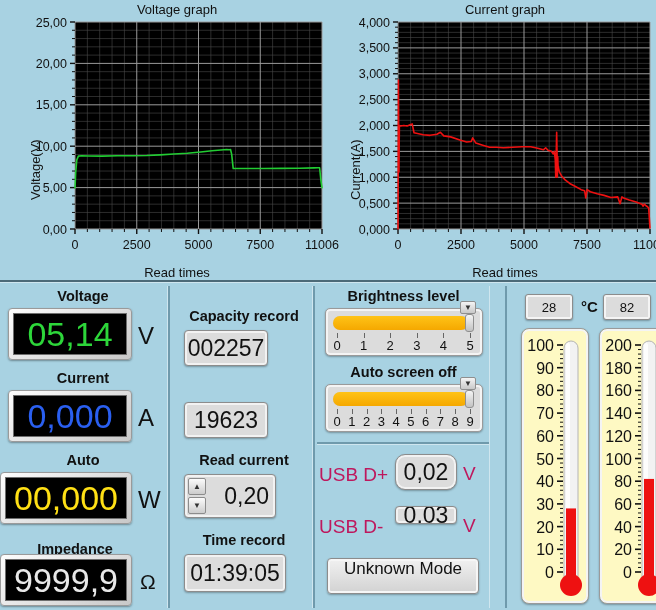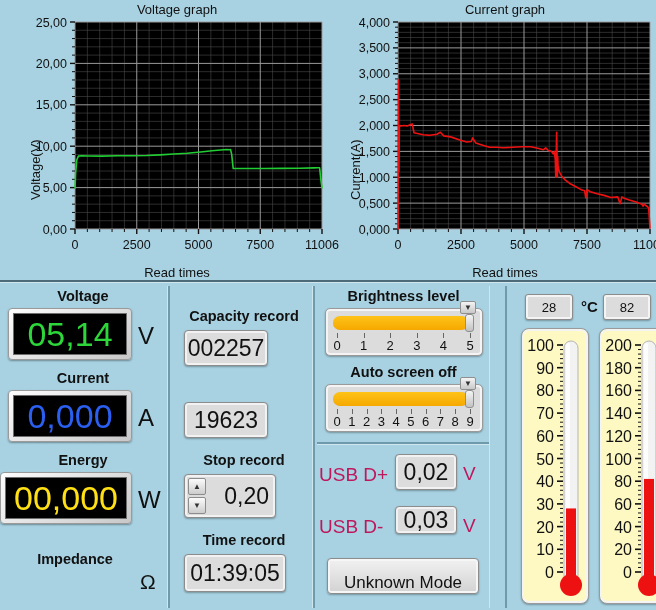--- a/index.html
+++ b/index.html
@@ -143,21 +143,21 @@
   }
 
   
   .usb-label { position:absolute; font-size:19px; color:#be185d; }
 
   .mode-btn {
     position:absolute;
     background:linear-gradient(#f1f1f1,#d2d2d2);
     border:1px solid #8c8c8c; border-radius:4px;
     box-shadow:inset 0 0 0 2px #f6f6f6, 0 1px 2px rgba(0,0,0,.3);
-    display:flex; align-items:flex-end; justify-content:center;
+    display:flex; align-items:flex-start; justify-content:center;
     font-size:17px; color:#111;
   }
 
   
   .temp-field {
     position:absolute;
     background:#dcdcdc; border:1px solid #8c8c8c; border-radius:3px;
     box-shadow:inset 0 0 0 2px #f4f4f4, 0 1px 2px rgba(0,0,0,.3);
     display:flex; align-items:center; justify-content:center;
     font-size:13px; color:#111;
@@ -458,46 +458,53 @@
     <div class="grp-label" style="position:absolute; left:8px; top:84px; width:150px;">Current</div>
     <div class="lcd-wrap" style="left:8px; top:104px; width:124px; height:52px;">
       <div class="lcd-bezel" style="width:100%; height:100%;">
         <div class="lcd-screen">
           <span id="c-val" style="color: rgb(42, 95, 240);">0,000</span>
         </div>
       </div>
     </div>
     <div class="unit" style="left:138px; top:118px;">A</div>
 
-    <div class="grp-label" style="position:absolute; left:8px; top:166px; width:150px;">Energy</div>
+    <div class="grp-label" style="position:absolute; left:8px; top:166px; width:150px;">Auto</div>
     <div class="lcd-wrap" style="left:0px; top:186px; width:132px; height:52px;">
       <div class="lcd-bezel" style="width:100%; height:100%;text-decoration:underline;">
         <div class="lcd-screen">
           <span id="p-val" style="color: rgb(255, 224, 21);">00,000</span>
         </div>
       </div>
     </div>
     <div class="unit" style="left:138px; top:200px;">W</div>
 
-    <div class="grp-label" style="position:absolute; left:0px; top:265px; width:150px;">Impedance</div>
+    <div class="grp-label" style="position:absolute; left:0px; top:255px; width:150px;">Impedance</div>
+    <div class="lcd-wrap" style="left:0px; top:268px; width:132px; height:52px;">
+      <div class="lcd-bezel" style="width:100%; height:100%;">
+        <div class="lcd-screen">
+          <span id="z-val" style="color: rgb(232, 232, 232);">9999,9</span>
+        </div>
+      </div>
+    </div>
     <div class="unit" style="left:140px; top:284px; font-size:21px;">Ω</div>
   </div>
 
   <div class="group" style="left:168px; width:145px;">
 
     <div class="grp-label" style="position:absolute; left:4px; top:22px; width:140px;">Capacity record</div>
     <div class="field" style="position:absolute; left:14px; top:44px; width:84px; height:36px;">
       <span>002257</span>
     </div>
 
     <div class="field" style="position:absolute; left:14px; top:116px; width:84px; height:36px;">
       <span>19623</span>
     </div>
 
-    <div class="grp-label" style="position:absolute; left:4px; top:166px; width:140px;">Stop record</div>
+    <div class="grp-label" style="position:absolute; left:4px; top:166px; width:140px;">Read current</div>
     <div class="field" style="position:absolute; left:14px; top:188px; width:92px; height:44px; justify-content:flex-end; padding-right:6px;">
       <div class="spin-btns">
         <div class="spin-btn up">▲</div>
         <div class="spin-btn down">▼</div>
       </div>
       <span>0,20</span>
     </div>
 
     <div class="grp-label" style="position:absolute; left:4px; top:246px; width:140px;">Time record</div>
     <div class="field" style="position:absolute; left:14px; top:268px; width:102px; height:38px;">
@@ -558,27 +565,27 @@
           <div class="slbl" style="left: 122.222px;">8</div>
           <div class="stick" style="left: 137px;"></div>
           <div class="slbl" style="left: 137px;">9</div>
         </div>
     </div>
 
     <div style="position:absolute; left:2px; top:156px; width:172px; height:2px; background:#6f9aac;"></div>
     <div style="position:absolute; left:2px; top:158px; width:172px; height:1px; background:#cfe6ef;"></div>
 
     <div class="usb-label" style="left:4px; top:178px;">USB D+</div>
-    <div class="field" style="position:absolute; left:80px; top:168px; width:62px; height:36px;">
+    <div class="field" style="position:absolute; left:80px; top:168px; width:62px; height:36px;border-radius:10px;">
       <span>0,02</span>
     </div>
     <div class="usb-label" style="left:148px; top:177px;">V</div>
 
     <div class="usb-label" style="left:4px; top:230px;">USB D-</div>
-    <div class="field" style="position:absolute; left:80px; top:220px; width:62px; height:28px;">
+    <div class="field" style="position:absolute; left:80px; top:220px; width:62px; height:18px;">
       <span>0,03</span>
     </div>
     <div class="usb-label" style="left:148px; top:229px;">V</div>
 
     <div class="mode-btn" style="left:12px; top:272px; width:152px; height:36px;">
       <span>Unknown Mode</span>
     </div>
   </div>
 
   <div class="group" style="left:490px; width:166px; border-right:none;margin-left:15px;">

